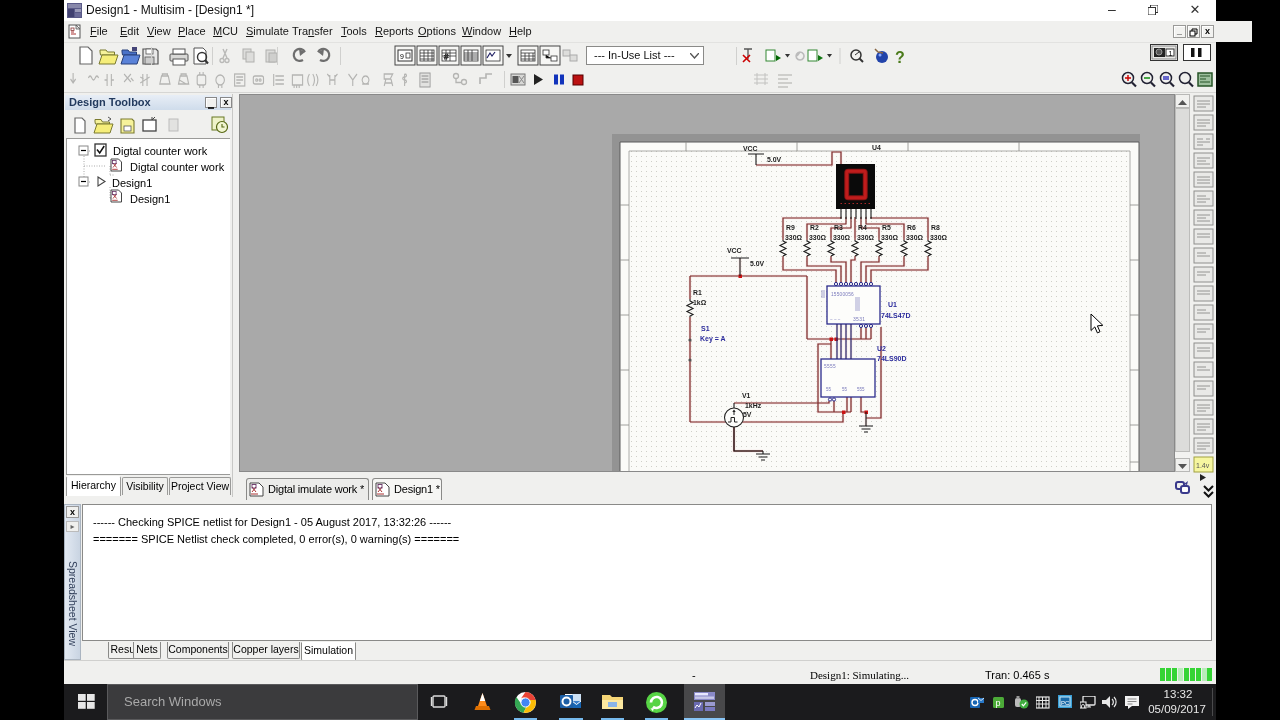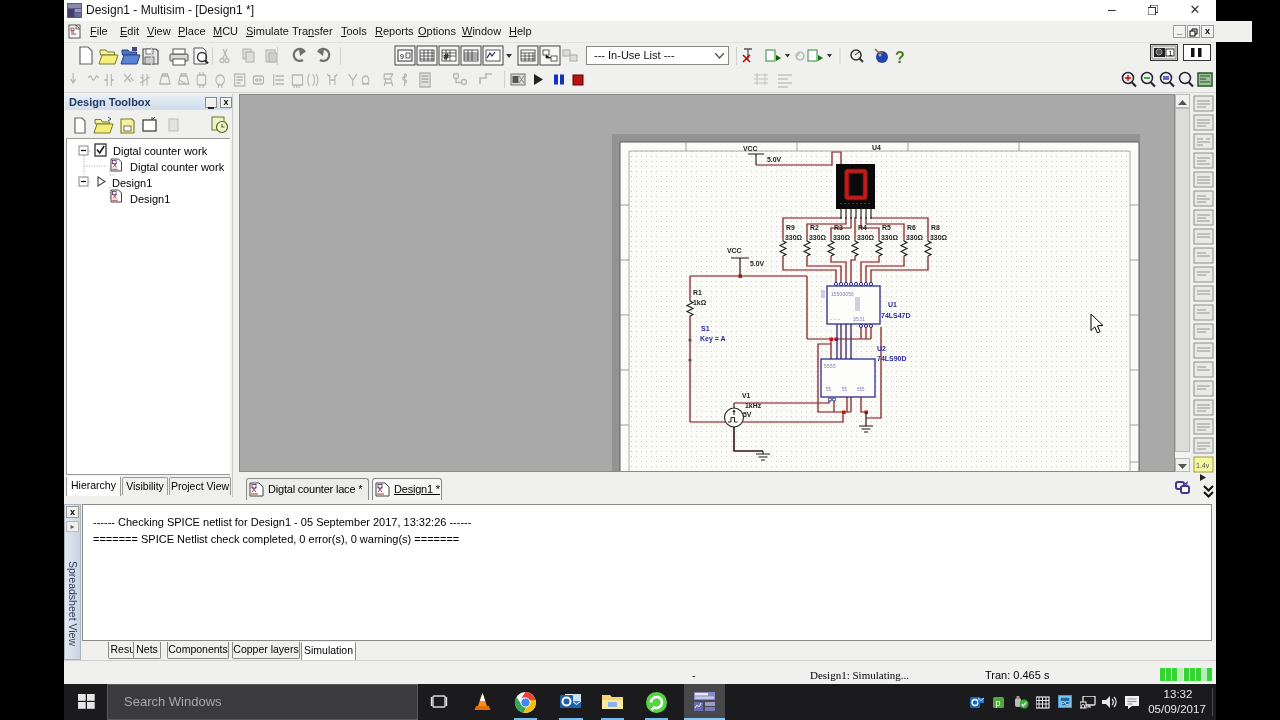--- a/index.html
+++ b/index.html
@@ -188,21 +188,21 @@
         <rect x="157" y="11" width="6" height="5" fill="#fff"></rect>
         <path d="M152,10 v3 h5"></path>
       </g>
       <g fill="#dddddb" stroke="#aaa" stroke-width="1">
         <rect x="169" y="5" width="7" height="6"></rect>
           <rect x="176" y="10" width="7" height="6"></rect>
         <circle cx="203" cy="8" r="4" fill="none" stroke="#999"></circle>
           <circle cx="210" cy="13" r="4" fill="none" stroke="#999"></circle>
       </g>
     </svg>
-    <div class="abs" style="left:522px;top:3px;width:143px;height:19px;background:#fff;border:1px solid #8a8a88;font-size:11px;padding:2px 0 0 7px;color:#111;">--- In-Use List ---
+    <div class="abs" style="left:522px;top:3px;width:118px;height:19px;background:#fff;border:1px solid #8a8a88;font-size:11px;padding:2px 0 0 7px;color:#111;">--- In-Use List ---
       <svg class="abs" style="right:4px;top:6px" width="9" height="6">
           <path d="M0,0 L4.5,5 L9,0" fill="none" stroke="#555" stroke-width="1.4"></path>
         </svg>
     </div>
     <div class="sep" style="left:672px;top:4px;height:18px"></div>
     <svg class="abs" style="left:676px;top:3px" width="240" height="20" viewBox="0 0 240 20">
       <path d="M4,3 l8,0 M8,3 l0,10" stroke="#555" stroke-width="1.3" fill="none"></path>
       <path d="M3,9 l7,7 m0,-7 l-7,7" stroke="#c00" stroke-width="1.6"></path>
       <rect x="26" y="4" width="9" height="11" fill="#fff" stroke="#383" stroke-width="1"></rect>
       <path d="M36,9 l5,3 -5,3 z" fill="#060"></path>
@@ -582,22 +582,22 @@
         <path d="M5,311 h13 M5,314 h13 M5,317 h9"></path>
           <path d="M5,330 h13 M5,333 h13 M5,336 h9"></path>
         <path d="M5,349 h13 M5,352 h13 M5,355 h9"></path>
       </g>
       <rect x="2" y="363" width="19" height="15" fill="#f6f6a0" stroke="#a0a040"></rect>
       <text x="4" y="374" font-size="7" fill="#555">1.4v</text>
       <path d="M8,380 l6,3.5 -6,3.5 z" fill="#222"></path>
     </svg>
   </div>
   <div id="tabrow">
-    <div class="dtab" style="left:7px;width:123px;background:#ececea;">Digtal counter lace *</div>
-    <div class="dtab" style="left:133px;width:70px;background:#f6f6f4;border-bottom:1px solid #f6f6f4;height:23px;text-decoration:underline;">Design1 *</div>
+    <div class="dtab" style="left:7px;width:123px;background:#ececea;">Digtal imulate work *</div>
+    <div class="dtab" style="left:133px;width:70px;background:#f6f6f4;border-bottom:1px solid #f6f6f4;height:23px;">Design1 *</div>
     <svg class="abs" style="left:10px;top:9px" width="15" height="16">
         <path d="M1,2 h9 l4,4 v9 h-13 z" fill="#fff" stroke="#444" stroke-width="1"></path>
         <path d="M3,6 l4,5 m0,-5 l-4,5 m-1,2 h7" stroke="#a33" stroke-width="1"></path>
         <rect x="3" y="3.5" width="4" height="3.5" fill="none" stroke="#636" stroke-width="0.9"></rect>
       </svg>
     <svg class="abs" style="left:136px;top:9px" width="15" height="16">
         <path d="M1,2 h9 l4,4 v9 h-13 z" fill="#fff" stroke="#444" stroke-width="1"></path>
         <path d="M3,6 l4,5 m0,-5 l-4,5 m-1,2 h7" stroke="#a33" stroke-width="1"></path>
         <rect x="3" y="3.5" width="4" height="3.5" fill="none" stroke="#636" stroke-width="0.9"></rect>
       </svg>
@@ -608,21 +608,21 @@
       <path d="M33,6 l4.5,4.5 4.5,-4.5 M33,12 l4.5,4.5 4.5,-4.5" fill="none" stroke="#111" stroke-width="2"></path>
     </svg>
   </div>
   <div id="sheetpanel">
     <div class="abs" style="left:2px;top:6px;width:13px;height:12px;background:#f0f0ee;border:1px solid #999;font-size:9px;font-weight:bold;text-align:center;line-height:10px;z-index:2;">x</div>
     <div class="abs" style="left:2px;top:21px;width:13px;height:11px;background:#f0f0ee;border:1px solid #bbb;font-size:8px;text-align:center;line-height:9px;color:#666;z-index:2;">▸</div>
     <div id="sslabel">
         <div>Spreadsheet View</div>
       </div>
     <div id="ssbox">
-      <div class="abs" style="left:10px;top:11px;">------ Checking SPICE netlist for Design1 - 05 September 2017, 13:32:26 ------</div>
+      <div class="abs" style="left:10px;top:11px;">------ Checking SPICE netlist for Design1 - 05 August 2017, 13:32:26 ------</div>
       <div class="abs" style="left:10px;top:28px;">======= SPICE Netlist check completed, 0 error(s), 0 warning(s) =======</div>
     </div>
     <div class="btab" style="left:28px;width:40px;margin-left:16px;">Results</div>
     <div class="btab" style="left:69px;width:28px;">Nets</div>
     <div class="btab" style="left:103px;width:62px;">Components</div>
     <div class="btab" style="left:168px;width:68px;">Copper layers</div>
     <div class="btab" style="left:237px;width:55px;background:#fff;height:19px;border-top:1px solid #fff;">Simulation</div>
   </div>
   <div id="statusbar">
     <div class="abs" style="left:628px;top:8px;">-</div>

